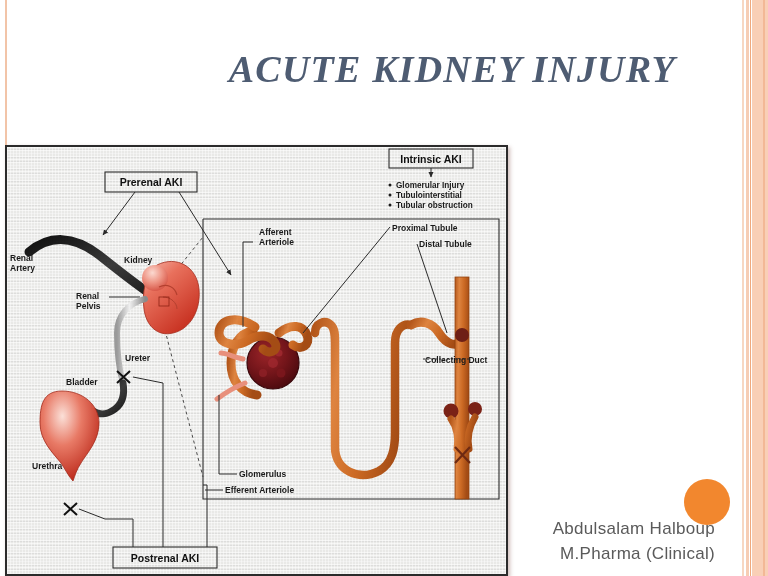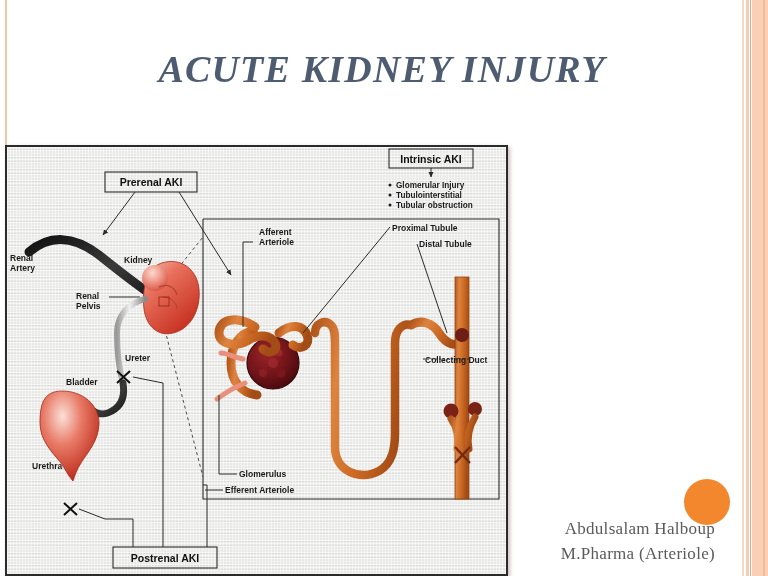--- a/index.html
+++ b/index.html
@@ -10,36 +10,36 @@
   .edge-bar { position:absolute; top:0; bottom:0; }
   #bar-left-thin  { left:5px;   width:2px;  background:#F2C4A8; }
   #bar-r1 { left:742px; width:2px;  background:#F7D7C2; }
   #bar-r2 { left:746px; width:3px;  background:#F6CDB4; }
   #bar-r3 { left:750px; width:1px;  background:#EFA97E; }
   #bar-r4 { left:752px; width:16px; background:#F9CFB6; }
   #bar-r5 { left:763px; width:2px;  background:#F3B896; }
 
   
   #title {
-    position:absolute; left:72px; top:46px; width:620px;
-    text-align:center;
+    position:absolute; left:56px; top:46px; width:620px;
+    text-align:right;
     font-family:"Liberation Serif", serif;
     font-style:italic; font-weight:bold;
     font-size:38px; line-height:46px;
     color:#4E5C72;
     letter-spacing:1.2px;
     text-shadow:0 1px 0 rgba(255,255,255,.6);
   }
   #title .line2 { display:block; }
 
   
   #author {
     position:absolute; left:470px; top:516px; width:245px;
     text-align:right;
-    font-family:Liberation Serif, serif;
+    font-family:Liberation Sans, sans-serif;
     font-size:17px; line-height:25px;
     color:#5A5A5A; letter-spacing:.3px;
   }
   #accent-dot {
     position:absolute; left:684px; top:479px;
     width:46px; height:46px; border-radius:50%;
     background:#F2872E;
   }
 
   
@@ -90,21 +90,21 @@
 <div class="edge-bar" id="bar-r4"></div>
 <div class="edge-bar" id="bar-r5"></div>
 
 <div id="title">
   <span>ACUTE KIDNEY INJURY</span>
 </div>
 
 <div id="accent-dot"></div>
 <div id="author">
   <div>Abdulsalam Halboup</div>
-  <div>M.Pharma (Arteriole)</div>
+  <div>M.Pharma (Clinical)</div>
 </div>
 
 <div id="figure">
   <div class="texture"></div>
 
   <svg width="499" height="427" viewBox="0 0 499 427" xmlns="http://www.w3.org/2000/svg">
     <defs>
       <linearGradient id="gKidney" x1="0" y1="0" x2="0.7" y2="1">
         <stop offset="0%" stop-color="#F6B7AA"></stop>
         <stop offset="35%" stop-color="#E8705C"></stop>

